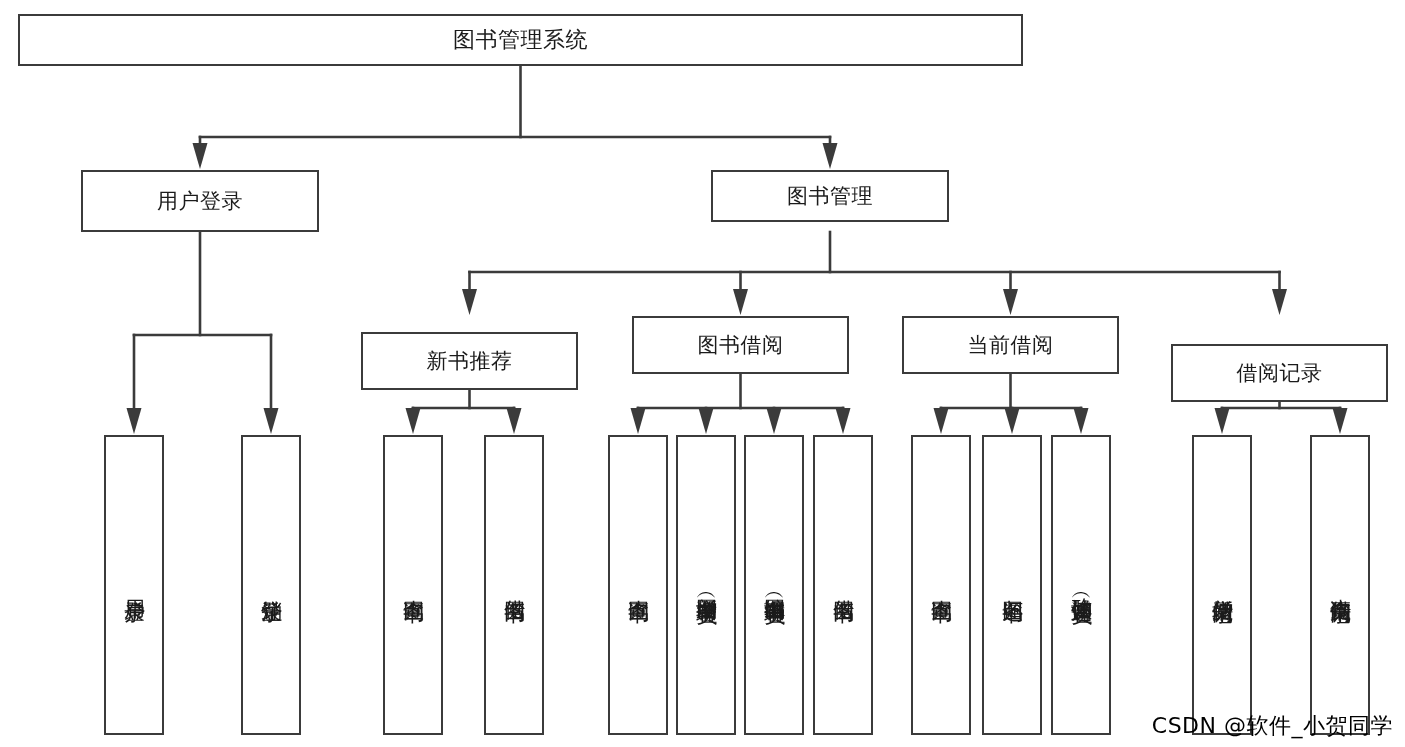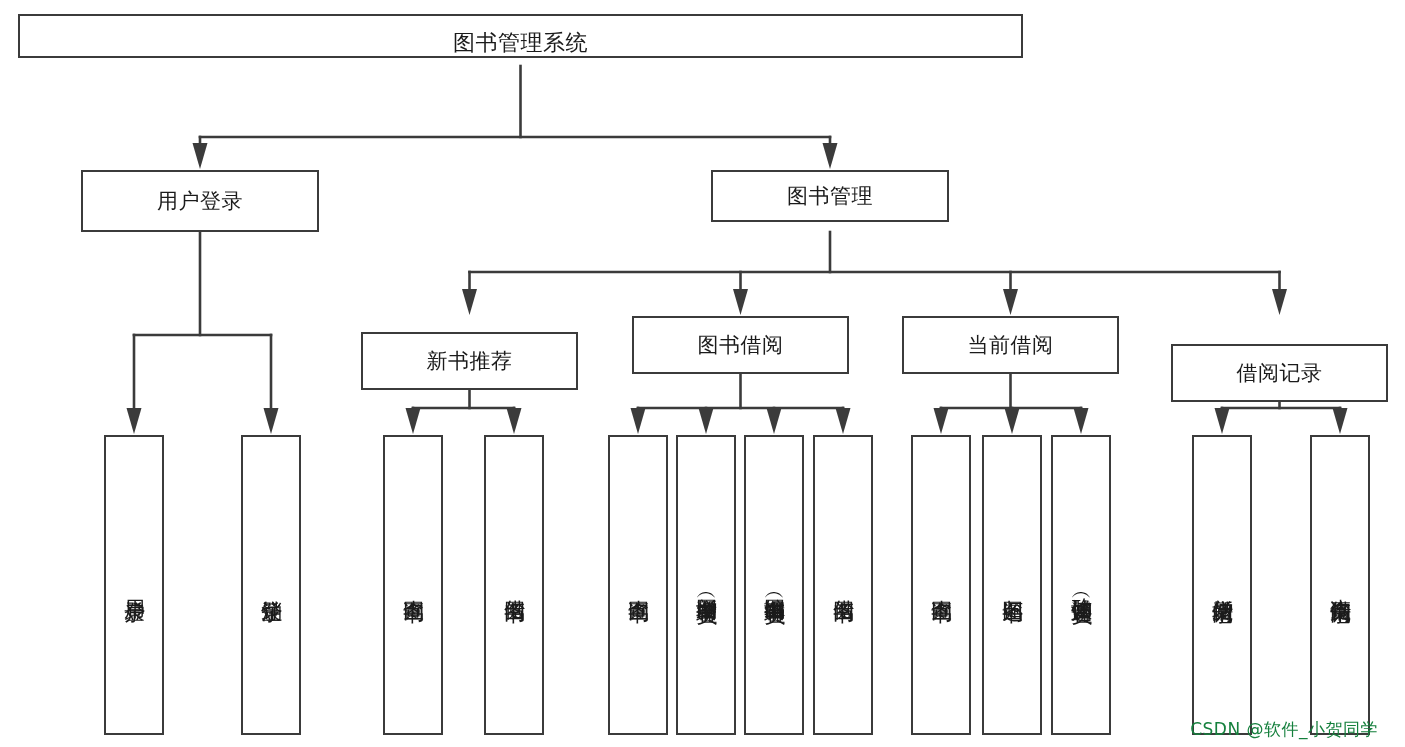--- a/index.html
+++ b/index.html
@@ -41,24 +41,24 @@
     text-orientation:upright;
     font-size:21px;
     line-height:1.22;
     letter-spacing:1px;
     max-height:290px;
   }
   .node.root .label{font-size:22px;}
 
   #watermark{
     position:absolute;
-    right:27px;
+    right:12px;
     bottom:6px;
-    font-size:17px;
-    color:#15803d;
+    font-size:22px;
+    color:#000000;
     white-space:nowrap;
     letter-spacing:0.5px;
     pointer-events:none;
   }
 </style>
 </head>
 <body>
 
 <div id="diagram-root">
 
@@ -111,21 +111,21 @@
       <path d="M 1073.5 408 L 1088.5 408 L 1081 434 Z" fill="#3b3b3b"></path>
       <line x1="1279.5" y1="374" x2="1279.5" y2="408" stroke="#3b3b3b" stroke-width="2.6" stroke-linecap="square"></line>
       <line x1="1222" y1="408" x2="1340" y2="408" stroke="#3b3b3b" stroke-width="2.6" stroke-linecap="square"></line>
       <line x1="1222" y1="408" x2="1222" y2="410" stroke="#3b3b3b" stroke-width="2.6" stroke-linecap="square"></line>
       <path d="M 1214.5 408 L 1229.5 408 L 1222 434 Z" fill="#3b3b3b"></path>
       <line x1="1340" y1="408" x2="1340" y2="410" stroke="#3b3b3b" stroke-width="2.6" stroke-linecap="square"></line>
       <path d="M 1332.5 408 L 1347.5 408 L 1340 434 Z" fill="#3b3b3b"></path>
     </svg>
 
   <div id="nodes-layer">
-      <div class="node horizontal root" style="left: 18px; top: 14px; width: 1005px; height: 44px; border-color: rgb(59, 59, 59); background: rgb(255, 255, 255); color: rgb(27, 27, 27); align-items: flex-end;">
+      <div class="node horizontal root" style="left: 18px; top: 14px; width: 1005px; height: 52px; border-color: rgb(59, 59, 59); background: rgb(255, 255, 255); color: rgb(27, 27, 27);">
         <span class="label">图书管理系统</span>
       </div>
       <div class="node horizontal" style="left: 81px; top: 170px; width: 238px; height: 62px; border-color: rgb(59, 59, 59); background: rgb(255, 255, 255); color: rgb(27, 27, 27);">
         <span class="label">用户登录</span>
       </div>
       <div class="node horizontal" style="left: 711px; top: 170px; width: 238px; height: 52px; border-color: rgb(59, 59, 59); background: rgb(255, 255, 255); color: rgb(27, 27, 27);">
         <span class="label">图书管理</span>
       </div>
       <div class="node horizontal" style="left: 361px; top: 316px; width: 217px; height: 58px; border-color: rgb(59, 59, 59); background: rgb(255, 255, 255); color: rgb(27, 27, 27); margin-top: 16px;">
         <span class="label">新书推荐</span>

